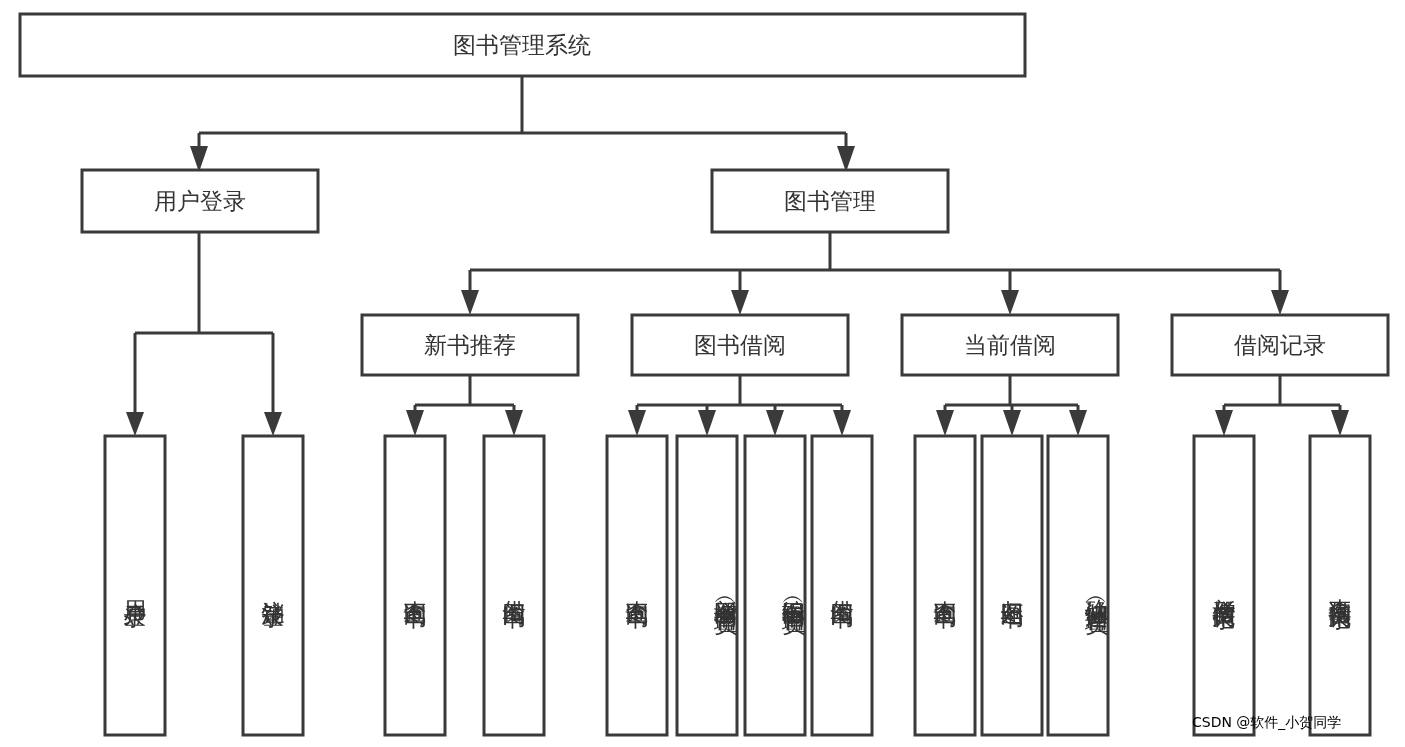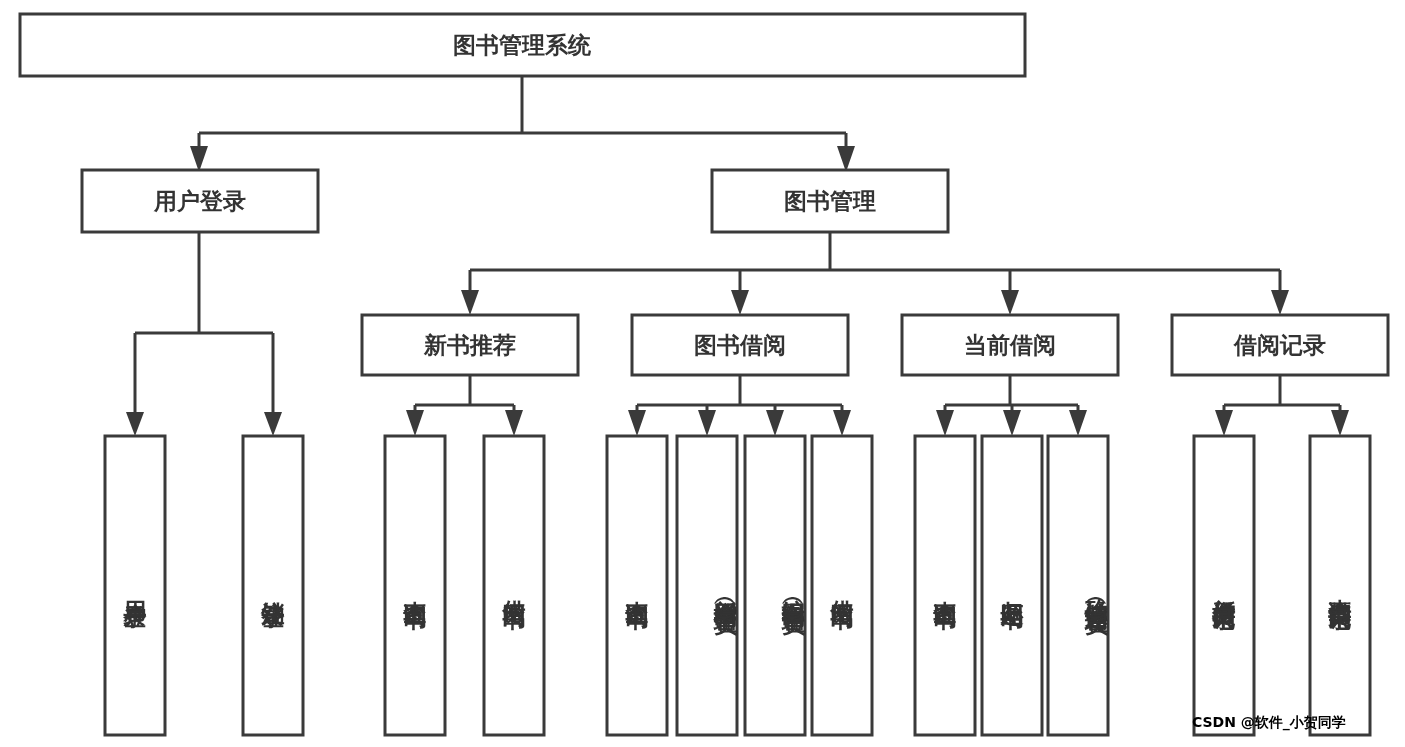--- a/index.html
+++ b/index.html
@@ -11,21 +11,20 @@
     width: 1405px;
     height: 747px;
     font-family: "DejaVu Sans", "Liberation Sans", sans-serif;
     overflow: hidden;
   }
   #diagram-root {
     position: relative;
     width: 1405px;
     height: 747px;
     background: #ffffff;
-    font-weight: bold;
   }
   svg.flow {
     position: absolute;
     top: 0;
     left: 0;
     width: 1405px;
     height: 747px;
   }
   .node-box {
     fill: #ffffff;

